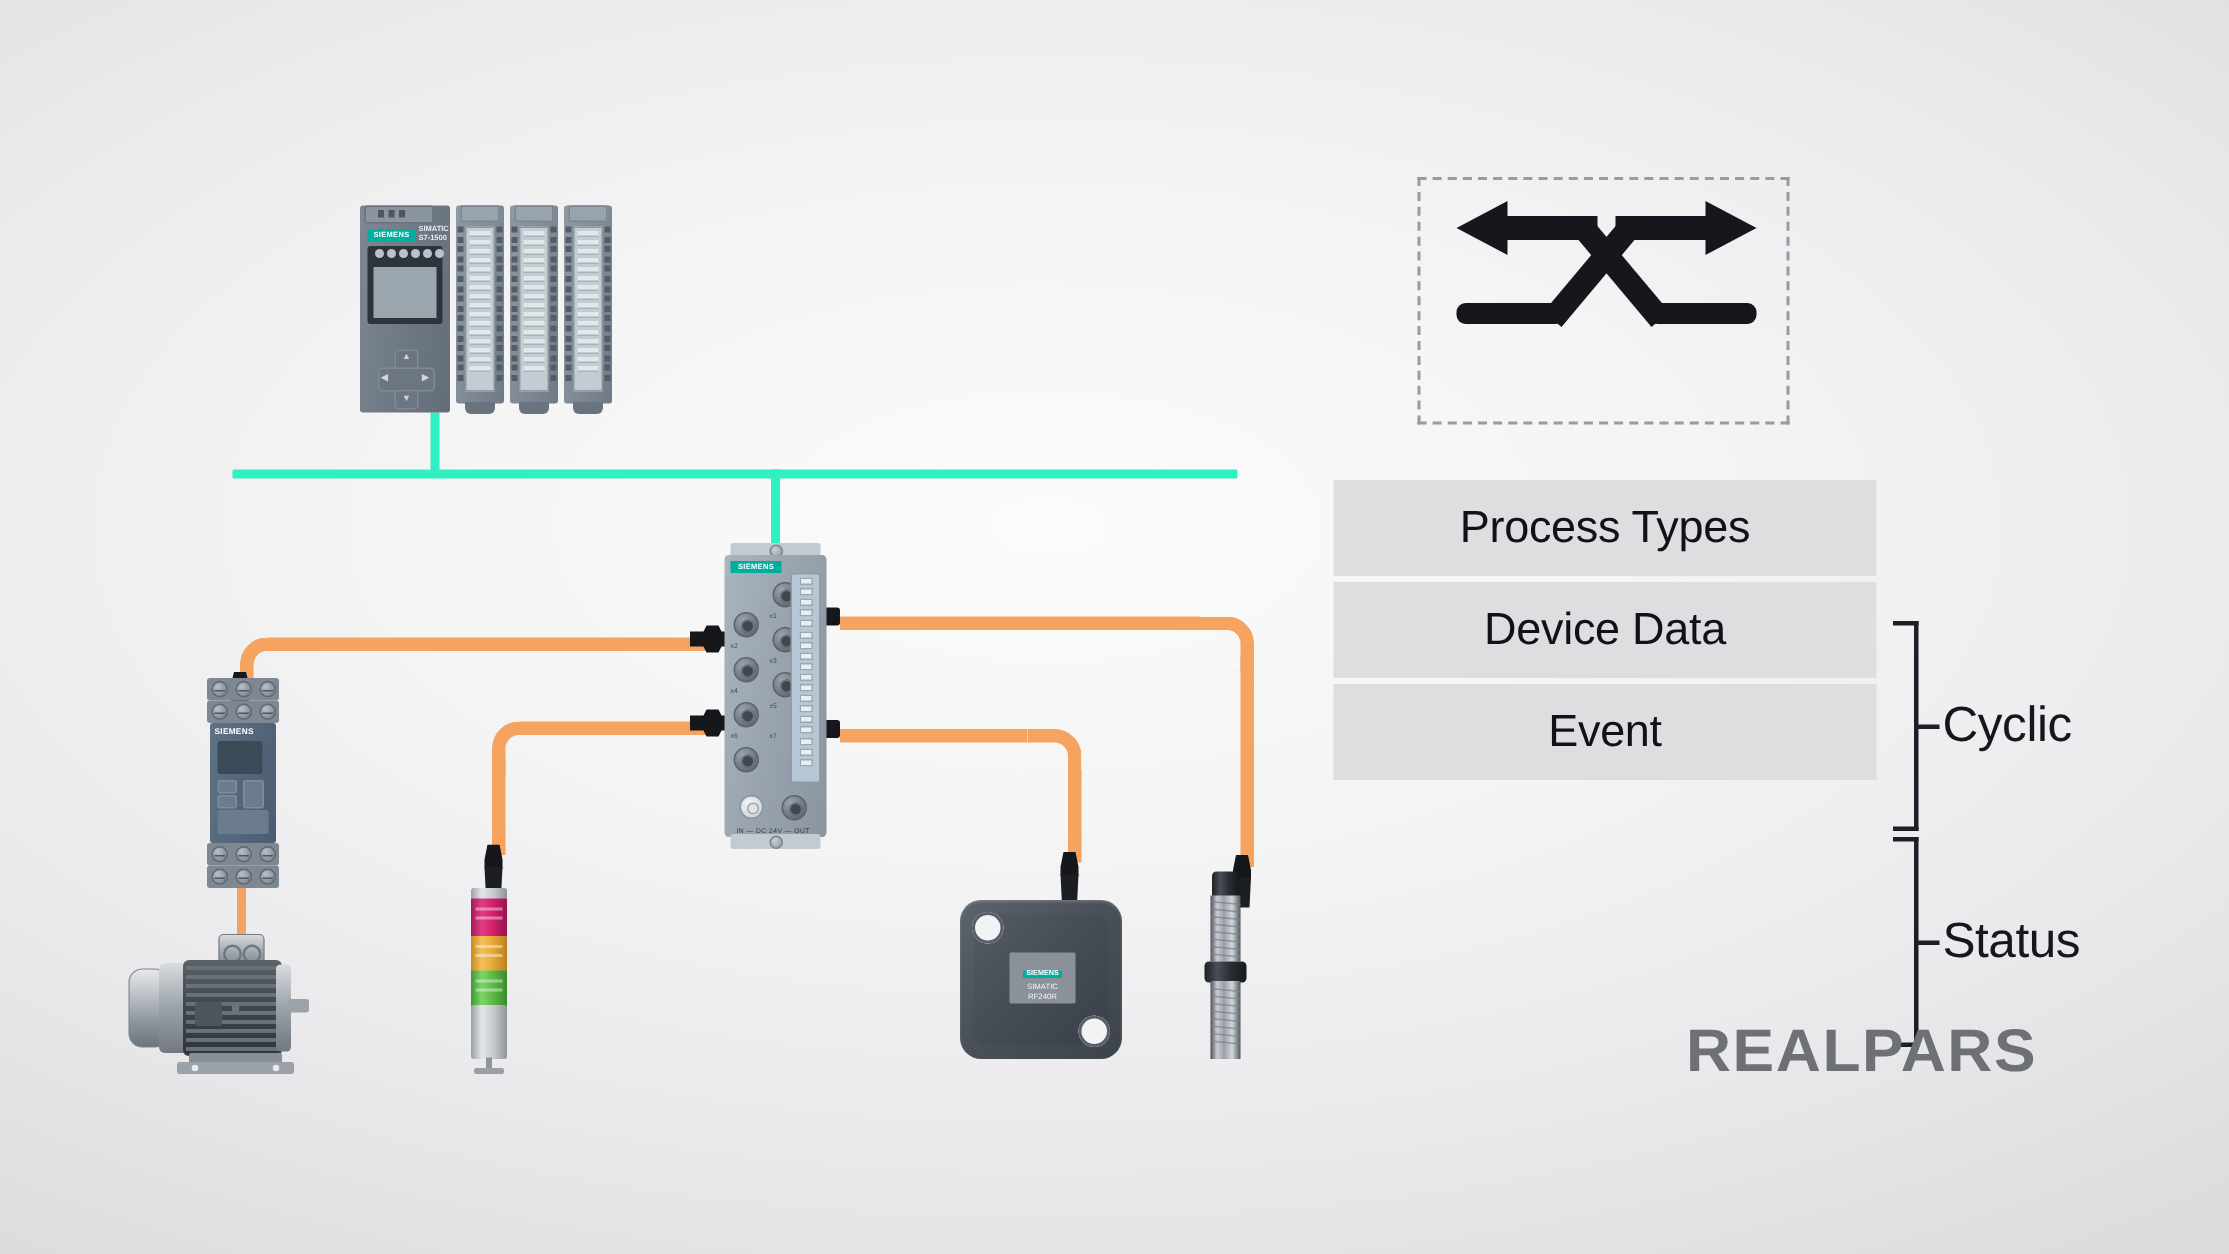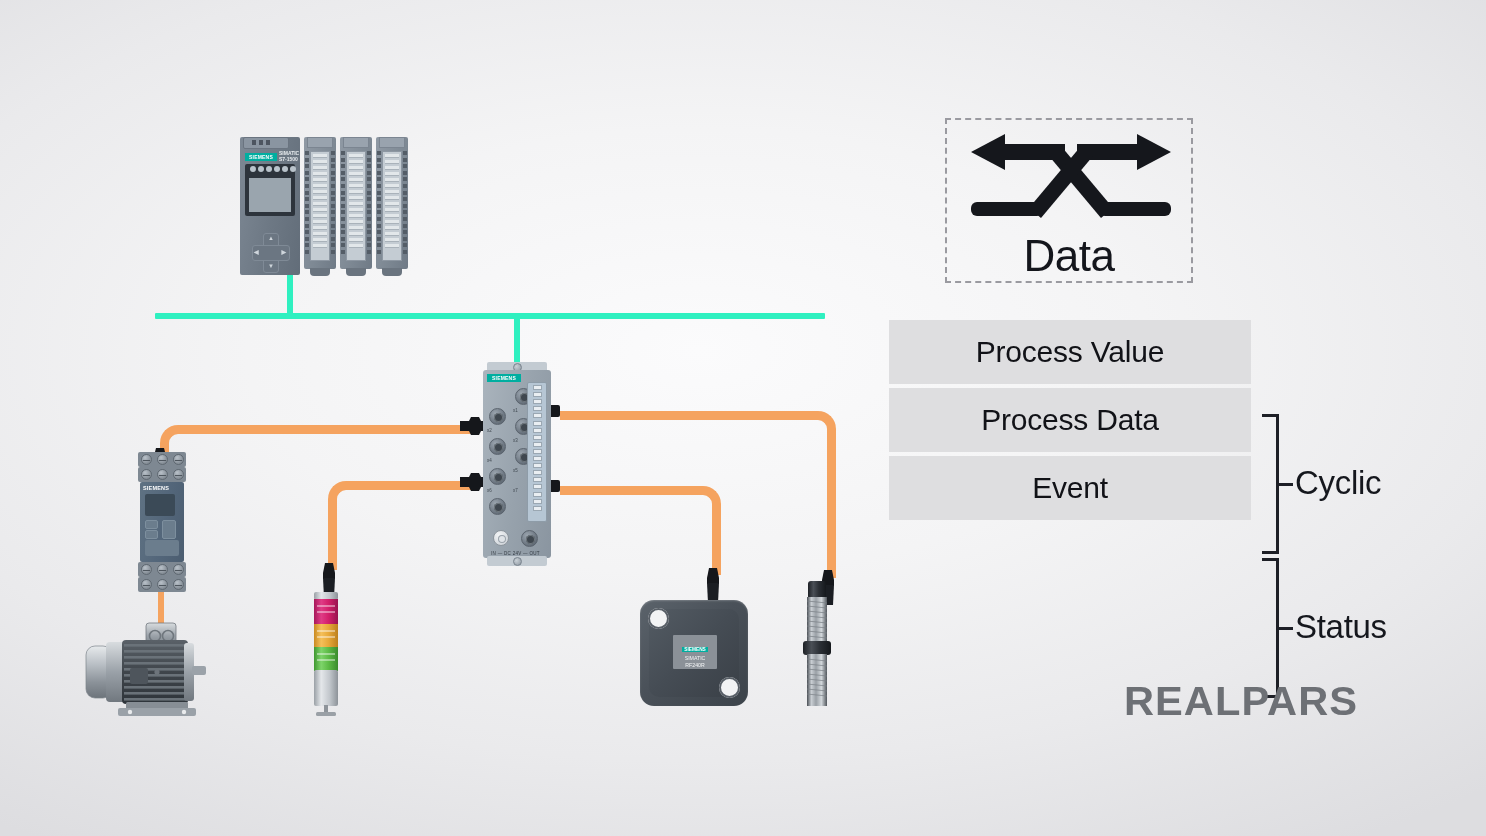--- a/index.html
+++ b/index.html
@@ -647,26 +647,25 @@
         <rect x="108" y="12" width="62" height="16"></rect>
 
         <rect x="2" y="70" width="72" height="14" rx="6"></rect>
 
         <rect x="130" y="70" width="72" height="14" rx="6"></rect>
 
         <path d="M92 14 L144 76 L132 86 L80 24 Z"></path>
         <path d="M112 14 L60 76 L72 86 L124 24 Z"></path>
       </g>
     </svg>
-    <div class="data-label">Data</div>
   </div>
 
   <div class="tbl">
-    <div class="tbl-row">Process Value</div>
-    <div class="tbl-row">Process Data</div>
+    <div class="tbl-row">Process Types</div>
+    <div class="tbl-row">Device Data</div>
     <div class="tbl-row">Event</div>
   </div>
 
   <div class="brk" style="left:1262px; top:414px; width:120px; height:140px;">
     <div class="brk-line" style="left:14px; top:0; height:140px;"></div>
     <div class="brk-tick" style="left:0; top:0; width:17px;"></div>
     <div class="brk-tick" style="left:0; bottom:0; width:17px;"></div>
     <div class="brk-tick" style="left:14px; top:69px; width:17px;"></div>
     <div class="brk-lbl" style="left:33px; top:50px;">Cyclic</div>
   </div>

